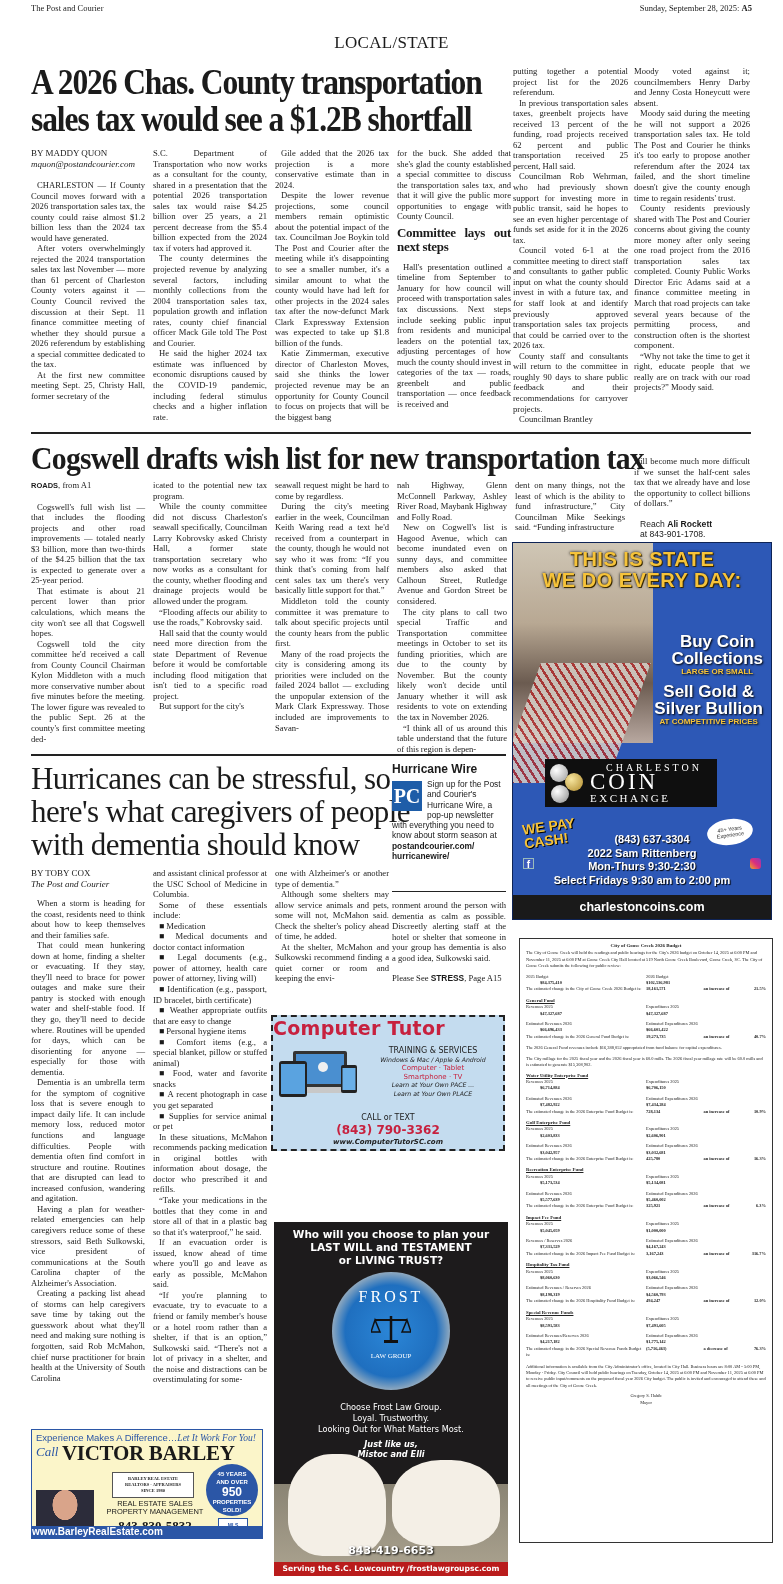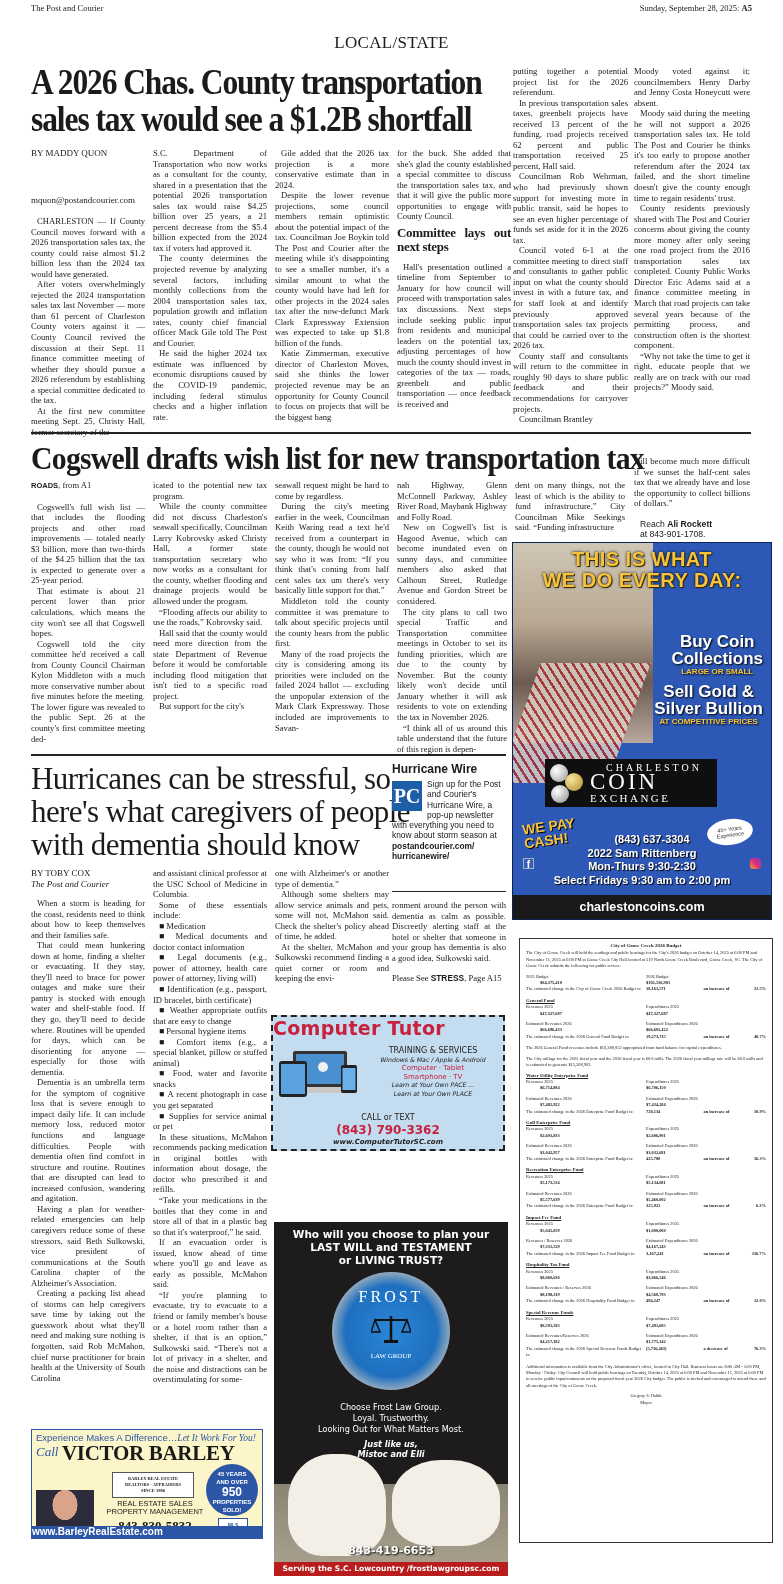--- a/index.html
+++ b/index.html
@@ -123,21 +123,21 @@
   <b>A5</b>
 </div>
 
 <div class="abs headline1">
   <div>A 2026 Chas. County transportation</div>
   <div>sales tax would see a $1.2B shortfall</div>
 </div>
 
 <div class="abs" style="left:31px; top:148px; width:114px;">
   <div class="byline">BY MADDY QUON</div>
-  <div class="byline" style="margin-bottom:10px;margin-top:36px;">mquon@postandcourier.com</div>
+  <div class="byline" style="font-style:italic; margin-bottom:10px;">mquon@postandcourier.com</div>
   <div class="body-text">
     <p>CHARLESTON — If County Council moves forward with a 2026 transportation sales tax, the county could raise almost $1.2 billion less than the 2024 tax would have generated.</p>
     <p>After voters overwhelmingly rejected the 2024 transportation sales tax last November — more than 61 percent of Charleston County voters against it — County Council revived the discussion at their Sept. 11 finance committee meeting of whether they should pursue a 2026 referendum by establishing a special committee dedicated to the tax.</p>
     <p>At the first new committee meeting Sept. 25, Christy Hall, former secretary of the</p>
   </div>
 </div>
 <div class="abs body-text" style="left:153px; top:148px; width:114px;">
   <p style="text-indent:0">S.C. Department of Transportation who now works as a consultant for the county, shared in a presentation that the potential 2026 transportation sales tax would raise $4.25 billion over 25 years, a 21 percent decrease from the $5.4 billion expected from the 2024 tax if voters had approved it.</p>
   <p>The county determines the projected revenue by analyzing several factors, including monthly collections from the 2004 transportation sales tax, population growth and inflation rates, county chief financial officer Mack Gile told The Post and Courier.</p>
   <p>He said the higher 2024 tax estimate was influenced by economic disruptions caused by the COVID-19 pandemic, including federal stimulus checks and a higher inflation rate.</p>
@@ -206,21 +206,21 @@
   <div class="reach" style="margin-top:10px; padding-left:6px;">
     <span>Reach </span><b>Ali Rockett</b><br>
     <span>at 843-901-1708.</span>
   </div>
 </div>
 
 <div class="abs coin-ad">
   <div class="coin-photo"></div>
   <div class="coin-table"></div>
   <div class="coin-h1">
-    <div>THIS IS WHAT</div>
+    <div>THIS IS STATE</div>
     <div>WE DO EVERY DAY:</div>
   </div>
   <div class="coin-buy">
     <div class="big">Buy Coin</div>
     <div class="big">Collections</div>
     <div class="small">LARGE OR SMALL</div>
   </div>
   <div class="coin-buy" style="top:140px;">
     <div class="big">Sell Gold &amp;</div>
     <div class="big">Silver Bullion</div>

